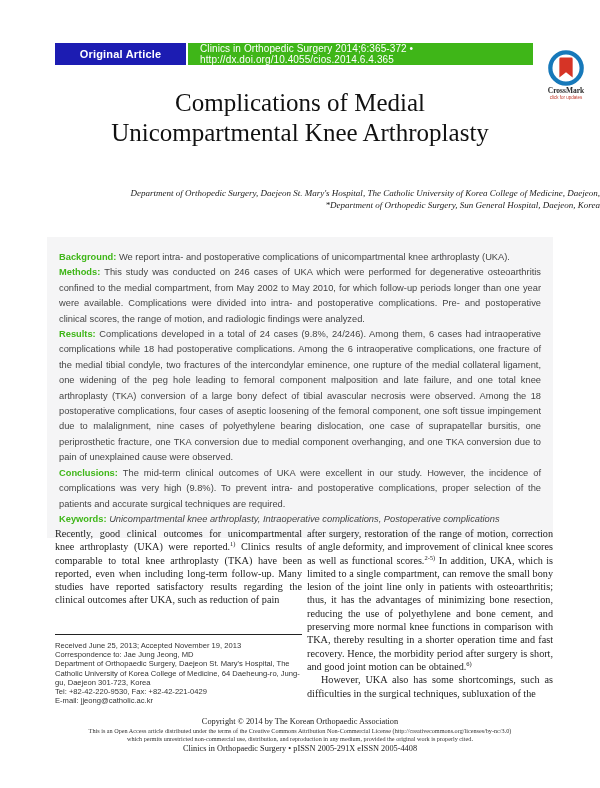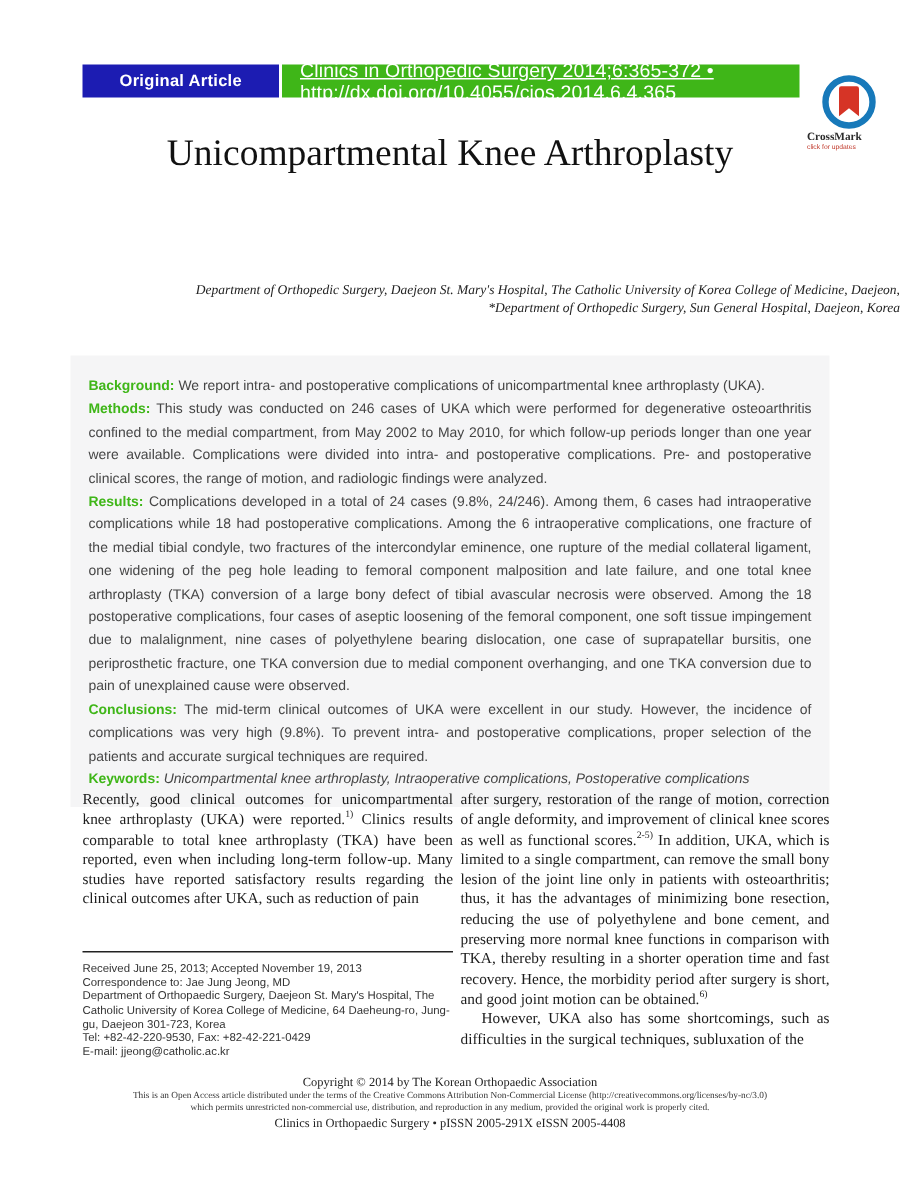--- a/index.html
+++ b/index.html
@@ -5,23 +5,23 @@
   html,body{margin:0;padding:0;background:#ffffff;width:600px;height:788px;overflow:hidden;
     font-family:"Liberation Serif", serif;-webkit-font-smoothing:antialiased;}
   .page{position:relative;width:501px;height:788px;background:#fff;}
 
   
   .header-row{position:absolute;top:43px;left:0;width:600px;height:22px;}
   .article-type{position:absolute;left:55px;top:0;width:131px;height:22px;background:#1c1cb2;
     color:#fff;font-family:"Liberation Sans",sans-serif;font-weight:bold;font-size:11px;
     display:flex;align-items:center;justify-content:center;letter-spacing:.2px;}
   .journal-bar{position:absolute;left:188px;top:0;width:345px;height:22px;background:#3fb618;
-    color:#fff;font-family:"Liberation Sans",sans-serif;font-size:13px;
-    display:flex;align-items:center;padding-left:12px;box-sizing:border-box;letter-spacing:.1px;text-decoration:underline;}
-  .crossmark{position:absolute;left:538px;top:6px;width:56px;cursor:pointer;}
+    color:#fff;font-family:"Liberation Sans",sans-serif;font-size:10px;
+    display:flex;align-items:center;padding-left:12px;box-sizing:border-box;letter-spacing:.1px;}
+  .crossmark{position:absolute;left:538px;top:6px;width:56px;text-align:center;cursor:pointer;}
   .crossmark svg{display:block;margin:0 auto;}
   .crossmark-name{font-family:"Liberation Serif",serif;font-weight:bold;font-size:7.5px;color:#2b2b2b;line-height:8px;}
   .crossmark-sub{font-family:"Liberation Sans",sans-serif;font-size:4.5px;color:#c0392b;line-height:6px;}
 
   
   .title{position:absolute;top:88px;left:0;width:600px;text-align:center;
     font-size:25px;line-height:30px;color:#111;font-weight:normal;}
   .authors{position:absolute;top:153px;left:0;width:600px;text-align:center;
     font-size:12.5px;font-weight:bold;line-height:16px;color:#111;}
   .affiliations{position:absolute;top:187px;left:0;width:600px;text-align:right;
@@ -70,20 +70,21 @@
           <circle cx="20" cy="20" r="16.5" fill="#ffffff" stroke="#1779ba" stroke-width="4.5"></circle>
           <path d="M14.5 9 h11 q1.5 0 1.5 1.5 v19.5 l-7 -5.6 -7 5.6 v-19.5 q0 -1.5 1.5 -1.5 z" fill="#d63426"></path>
         </svg>
       </span>
       <div class="crossmark-name">CrossMark</div>
       <div class="crossmark-sub">click for updates</div>
     </div>
   </div>
 
   <div class="title">
+    <div>Complications of Medial</div>
     <div>Unicompartmental Knee Arthroplasty</div>
   </div>
   <div class="affiliations">
     <div>Department of Orthopedic Surgery, Daejeon St. Mary's Hospital, The Catholic University of Korea College of Medicine, Daejeon,</div>
     <div>*Department of Orthopedic Surgery, Sun General Hospital, Daejeon, Korea</div>
   </div>
 
   <div class="abstract">
     <div><span class="abs-label">Background:</span> <span>We report intra- and postoperative complications of unicompartmental knee arthroplasty (UKA).</span></div>
     <div><span class="abs-label">Methods:</span> <span>This study was conducted on 246 cases of UKA which were performed for degenerative osteoarthritis confined to the medial compartment, from May 2002 to May 2010, for which follow-up periods longer than one year were available. Complications were divided into intra- and postoperative complications. Pre- and postoperative clinical scores, the range of motion, and radiologic findings were analyzed.</span></div>

